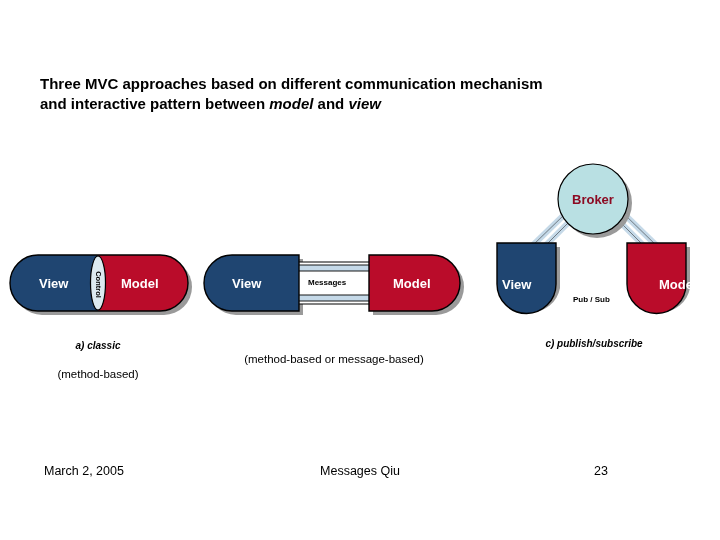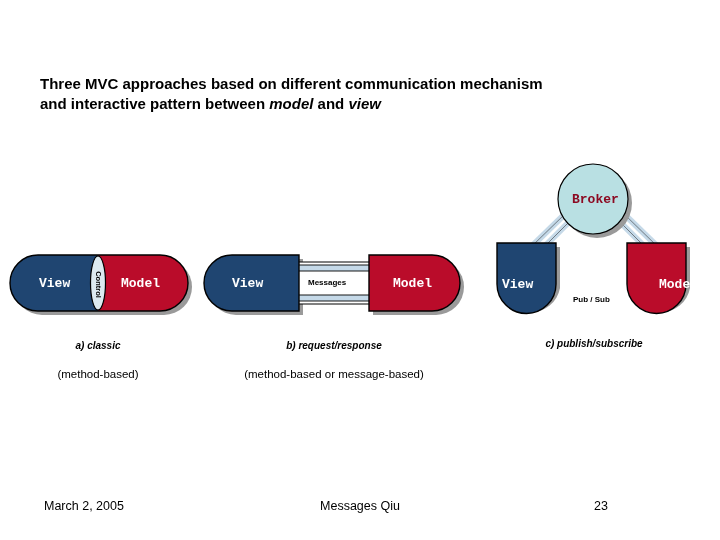--- a/index.html
+++ b/index.html
@@ -48,21 +48,20 @@
   }
 
   
   .shape-label {
     position: absolute;
     color: #ffffff;
     font-weight: bold;
     font-size: 13px;
     white-space: nowrap;
     pointer-events: none;
-    font-family: Liberation Mono, monospace;
   }
   .shape-label.dark {
     color: #8C0A22;
   }
   .tiny-label {
     position: absolute;
     color: #000000;
     font-weight: bold;
     font-size: 8px;
     white-space: nowrap;
@@ -95,21 +94,21 @@
     font-size: 11.5px;
     font-weight: normal;
     color: #000000;
     margin-top: 12px;
   }
 
   
   #footer {
     position: absolute;
     left: 0;
-    top: 499px;
+    top: 464px;
     width: 640px;
     height: 24px;
   }
   #footer .f-left {
     position: absolute;
     left: 44px;
     top: 0;
     font-size: 12.5px;
   }
   #footer .f-center {
@@ -217,21 +216,20 @@
   <div class="shape-label" style="left:659px; top:277px;">Model</div>
   <div class="shape-label dark" style="left:572px; top:192px;">Broker</div>
   <div class="tiny-label" style="left:573px; top:255px;margin-top:40px;">Pub / Sub</div>
 
   <div class="caption" style="left:8px; top:339px; width:180px;">
     <span class="cap-main">a) classic</span>
     <span class="cap-sub">(method-based)</span>
   </div>
 
   <div class="caption" style="left:204px; top:339px; width:260px;">
-    <span class="cap-main">b) request/response</span>
     <span class="cap-sub">(method-based or message-based)</span>
   </div>
 
   <div class="caption" style="left:494px; top:337px; width:200px;">
     <span class="cap-main">c) publish/subscribe</span>
   </div>
 </div>
 
 <div id="footer">
   <div class="f-left">March 2, 2005</div>

